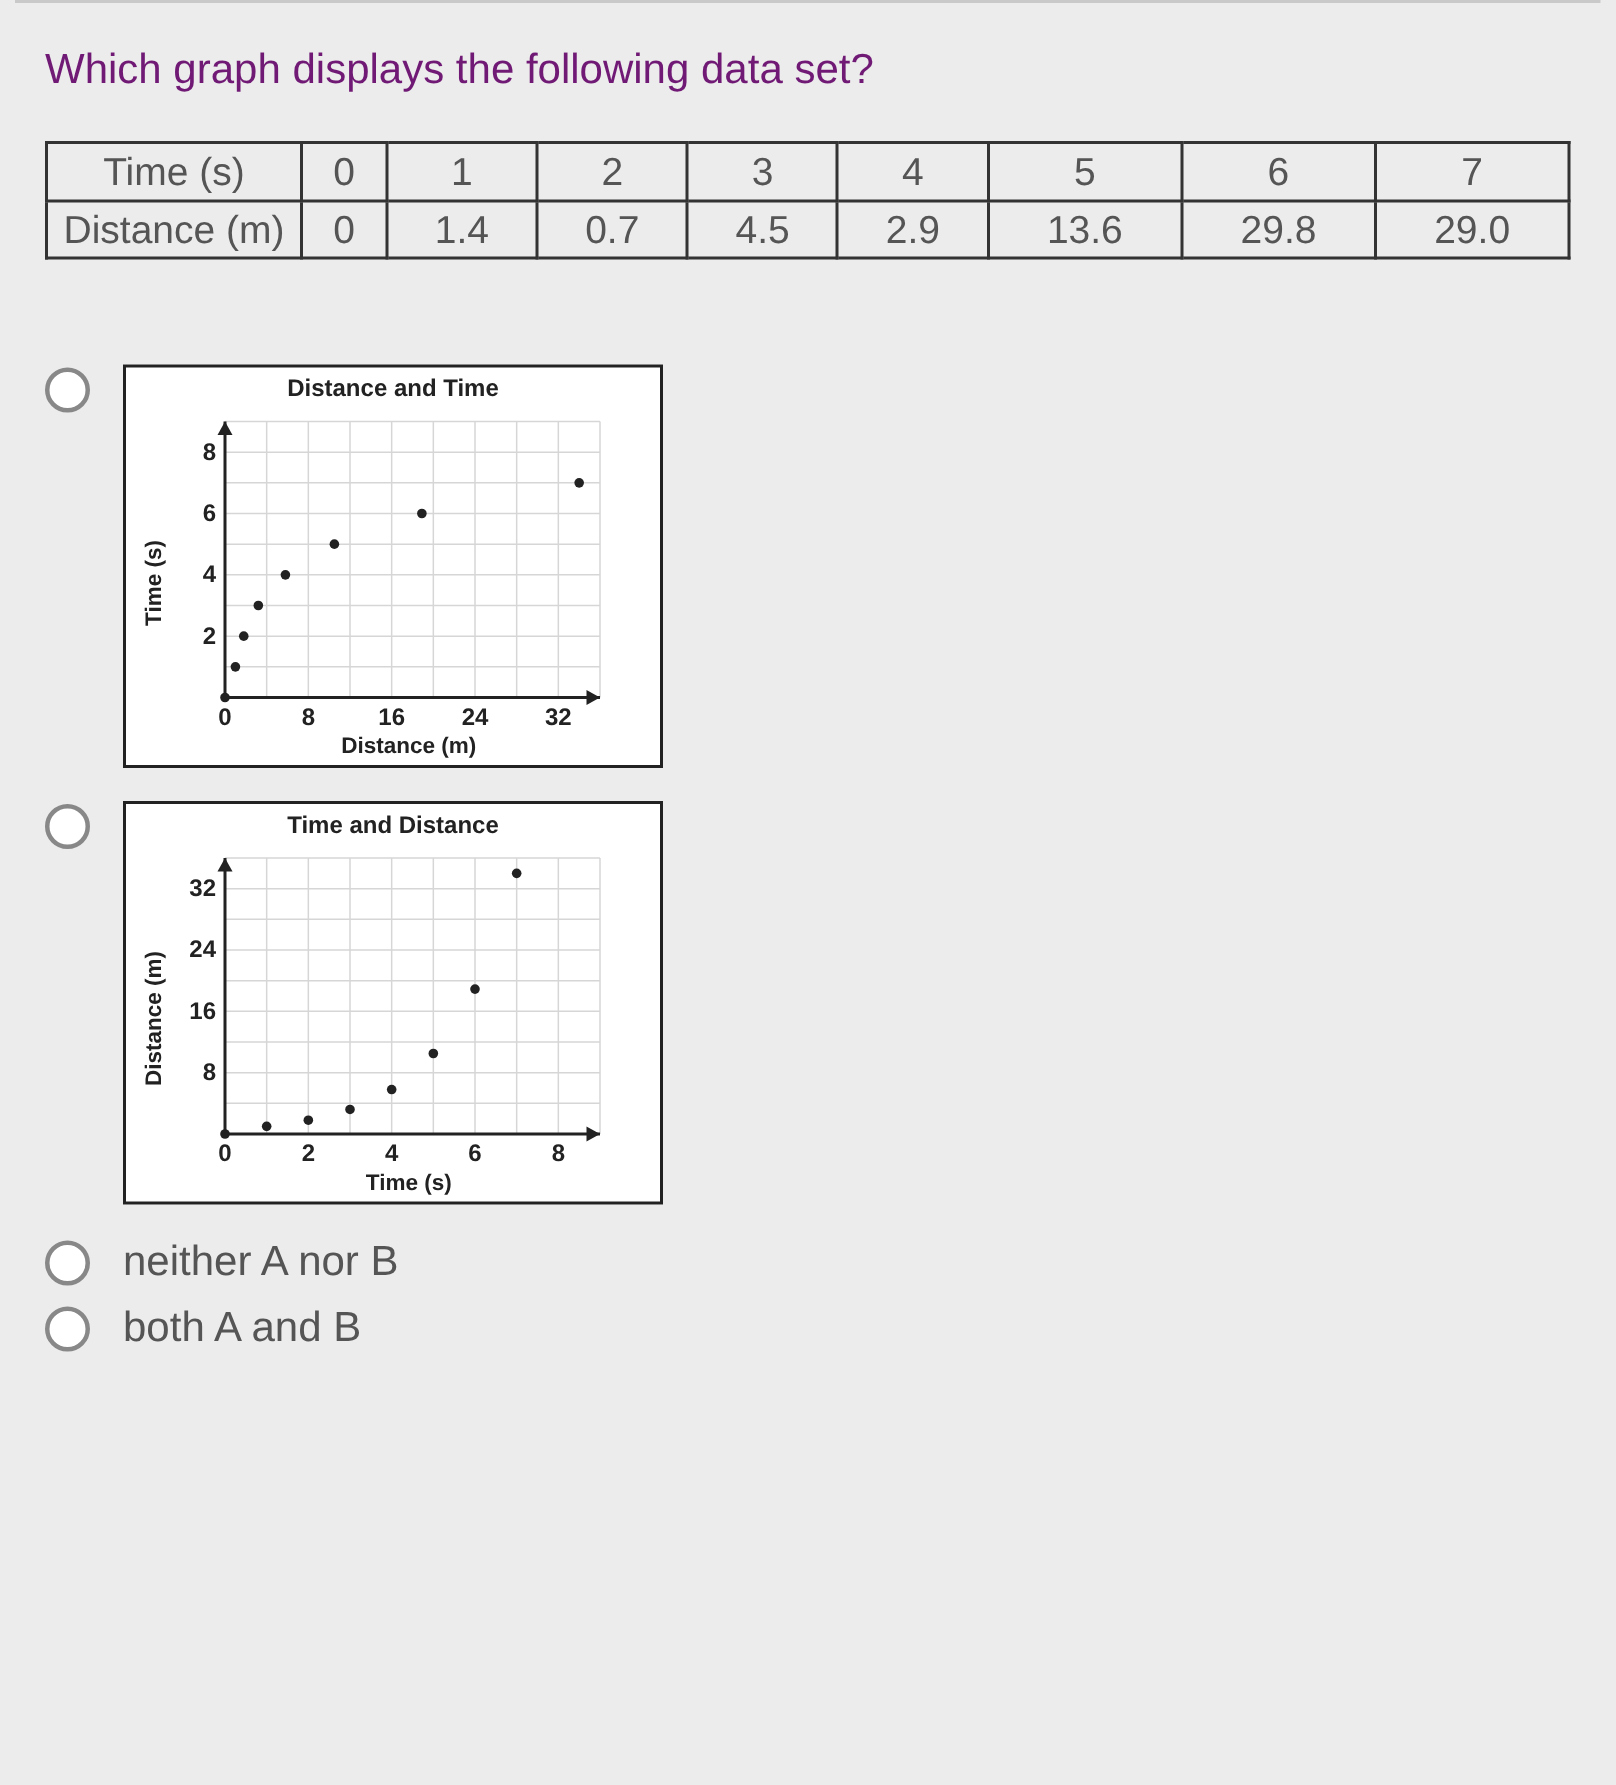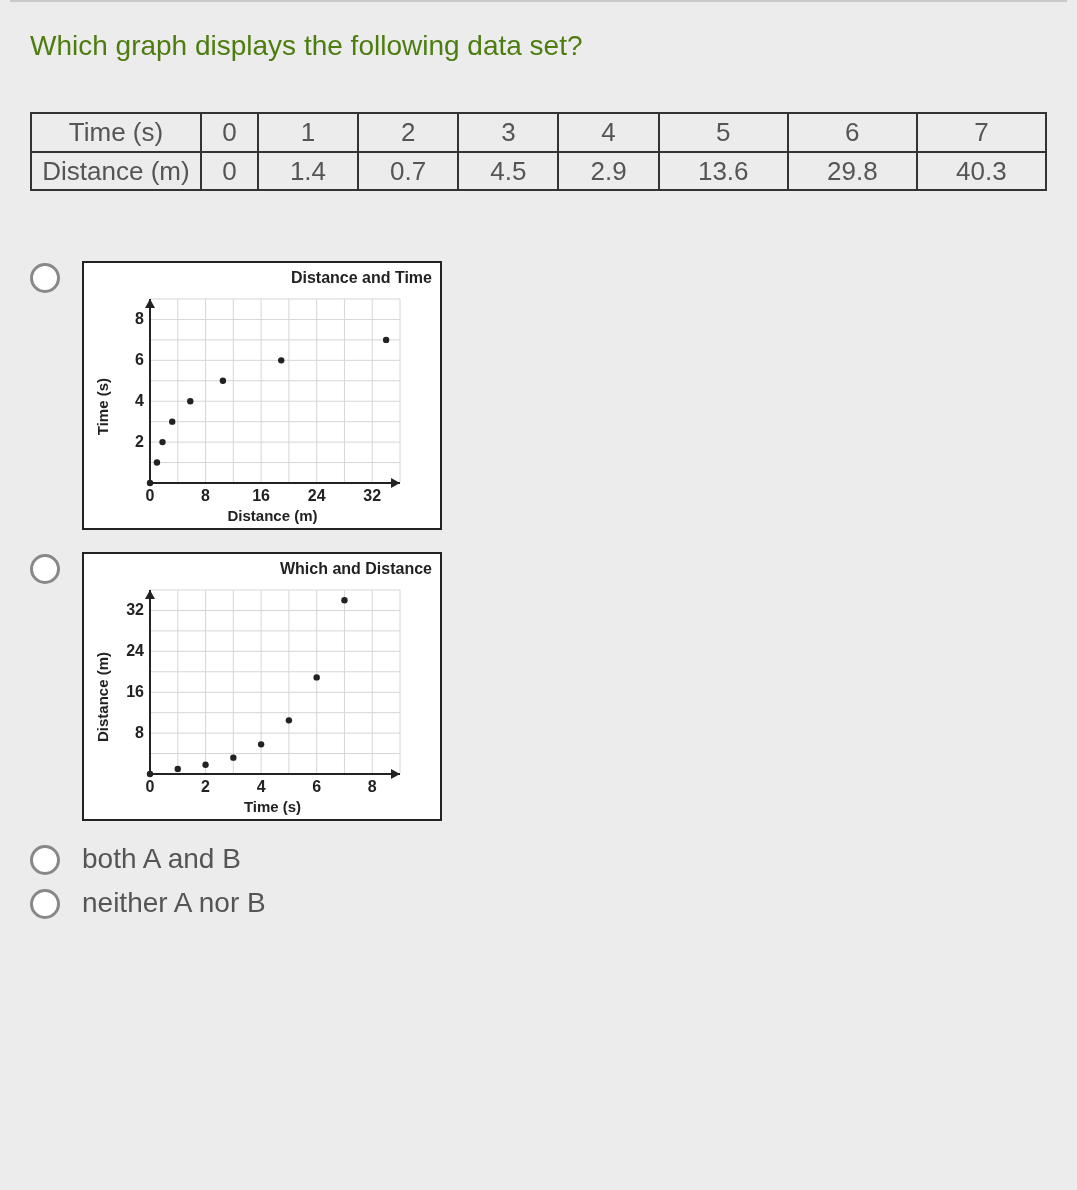--- a/index.html
+++ b/index.html
@@ -13,22 +13,22 @@
   }
   .top-rule {
     border-top: 2px solid #c9c9c9;
     margin: 0 10px;
   }
   .content {
     padding: 28px 30px 30px 30px;
   }
   .question {
     font-size: 28px;
-    color: #4d7c0f;
-    margin-bottom: 50px;
+    color: #701a75;
+    margin-bottom: 32px;
   }
   table.data {
     border-collapse: collapse;
     width: 100%;
     font-size: 26px;
     color: #555;
     margin-bottom: 70px;
   }
   table.data td {
     border: 2px solid #333;
@@ -62,21 +62,21 @@
     font-size: 28px;
     color: #555;
   }
   .chart-frame {
     border: 2px solid #222;
     background: #fff;
     padding: 6px 8px 4px 8px;
     width: 360px;
   }
   .chart-title {
-    text-align: right;
+    text-align: center;
     font-weight: bold;
     font-size: 16px;
     color: #222;
     margin-bottom: 2px;
   }
   .chart-body {
     display: flex;
     align-items: stretch;
   }
   .ylabel {
@@ -132,21 +132,21 @@
     </tr>
     <tr>
       <td class="label">Distance (m)</td>
       <td>0</td>
       <td>1.4</td>
       <td>0.7</td>
       <td>4.5</td>
       <td>2.9</td>
       <td>13.6</td>
       <td>29.8</td>
-      <td>40.3</td>
+      <td>29.0</td>
     </tr>
   </tbody>
     </table>
 
   <div class="option-row">
     <div class="radio"></div>
     <div class="chart-frame">
       <div class="chart-title">Distance and Time</div>
       <div class="chart-body">
         <div class="ylabel">Time (s)</div>
@@ -202,21 +202,21 @@
               </svg></div>
           <div class="xlabel">Distance (m)</div>
         </div>
       </div>
     </div>
   </div>
 
   <div class="option-row">
     <div class="radio"></div>
     <div class="chart-frame">
-      <div class="chart-title">Which and Distance</div>
+      <div class="chart-title">Time and Distance</div>
       <div class="chart-body">
         <div class="ylabel">Distance (m)</div>
         <div class="plot-col">
           <div class="plot-area" id="plot1"><svg width="300" height="220">
                 <g class="grid">
                   <line x1="36" x2="36" y1="10" y2="194"></line>
                   <line x1="63.77777777777777" x2="63.77777777777777" y1="10" y2="194"></line>
                   <line x1="91.55555555555554" x2="91.55555555555554" y1="10" y2="194"></line>
                   <line x1="119.33333333333333" x2="119.33333333333333" y1="10" y2="194"></line>
                   <line x1="147.1111111111111" x2="147.1111111111111" y1="10" y2="194"></line>
@@ -263,21 +263,21 @@
                 <circle class="point" cx="230.44444444444446" cy="20.22222222222223" r="3.2"></circle>
               </svg></div>
           <div class="xlabel">Time (s)</div>
         </div>
       </div>
     </div>
   </div>
 
   <div class="option-row simple">
     <div class="radio"></div>
+    <div class="option-text">neither A nor B</div>
+  </div>
+
+  <div class="option-row simple">
+    <div class="radio"></div>
     <div class="option-text">both A and B</div>
   </div>
 
-  <div class="option-row simple">
-    <div class="radio"></div>
-    <div class="option-text">neither A nor B</div>
-  </div>
-
 </div>
 
 </body></html>

